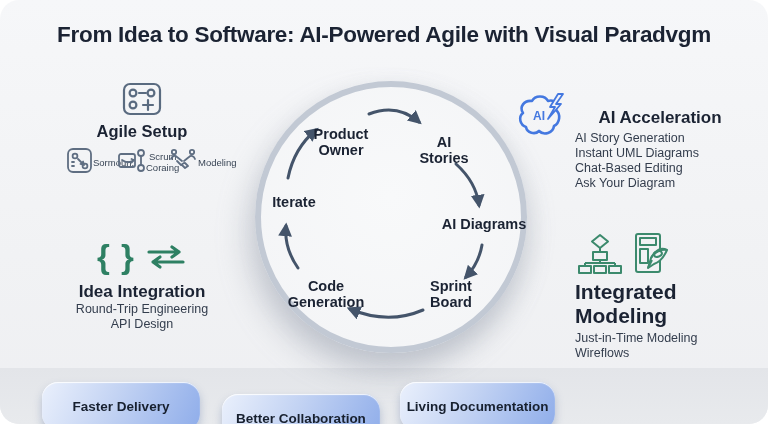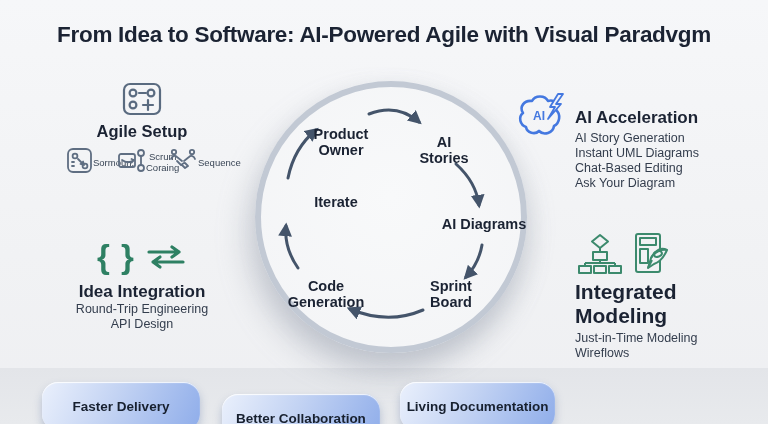--- a/index.html
+++ b/index.html
@@ -3,20 +3,21 @@
 <meta charset="utf-8">
 <style>
   * { margin:0; padding:0; box-sizing:border-box; }
   html,body { width:768px; height:424px; }
   body { font-family:"Liberation Sans", sans-serif; overflow:hidden; }
 
   .canvas {
     position:relative; width:768px; height:424px;
     background:linear-gradient(180deg,#f6f7f9 0%,#f1f2f4 60%,#eeeff2 100%);
     overflow:hidden;
+    border-radius:19px;
   }
   .bottom-strip {
     position:absolute; left:0; top:368px; width:768px; height:56px;
     background:linear-gradient(180deg,#e3e5e9 0%,#e8eaed 100%);
   }
 
   .main-title {
     position:absolute; left:0; top:22px; width:768px;
     text-align:center; font-size:22.5px; font-weight:bold;
     letter-spacing:-0.3px; color:#1b2333;
@@ -33,21 +34,21 @@
   .agile-setup .feature-heading { margin-top:6px; margin-bottom:6px; }
   .mini-icons { display:flex; justify-content:space-between; padding:0 4px; }
   .mini-item { width:50px; display:flex; flex-direction:row; align-items:center; }
   .mini-label { font-size:9.5px; color:#3a4656; margin-top:3px; line-height:11px; text-align:center; }
 
   .code-integration { left:52px; top:240px; width:180px; }
   .code-integration .feature-heading { font-size:17px; margin-top:8px; }
   .braces { font-size:33px; font-weight:bold; color:#2e8063; letter-spacing:1px; line-height:34px; }
 
   .ai-acceleration { left:575px; top:108px; width:170px; }
-  .ai-acceleration .feature-heading { font-size:17px; margin-bottom:3px; }
+  .ai-acceleration .feature-heading { font-size:17px; margin-bottom:3px;text-align:center; }
   .brain-wrap { position:absolute; left:-60px; top:-16px; }
 
   .integrated-modeling { left:575px; top:280px; width:175px; }
   .integrated-modeling .feature-heading { font-size:21px; margin-bottom:3px; }
   .modeling-icons { position:absolute; left:2px; top:-48px; display:flex; gap:10px; }
 
   
   .cycle-circle {
     position:absolute; left:255px; top:81px; width:272px; height:272px;
     border-radius:50%;
@@ -58,21 +59,21 @@
   .cycle-svg { position:absolute; left:-6px; top:-6px; }
   .cycle-node {
     position:absolute; font-weight:bold; font-size:14.5px; line-height:16px;
     color:#1b2333; text-align:center;
   }
   .node-product-owner { left:38px; top:39px;  width:84px; }
   .node-ai-stories    { left:150px; top:47px; width:66px; }
   .node-ai-diagrams   { left:180px; top:129px; width:86px; }
   .node-sprint-board  { left:156px; top:191px; width:68px; }
   .node-code-generation { left:12px; top:191px; width:106px; }
-  .node-iterate       { left:2px; top:107px; width:62px;margin-left:42px; }
+  .node-iterate       { left:2px; top:107px; width:62px; }
 
   
   .pill {
     position:absolute; top:382px; height:48px;
     border-radius:16px;
     background:linear-gradient(115deg,#eaf0fc 0%,#c3d3f3 45%,#8fadea 100%);
     box-shadow:0 5px 9px rgba(115,135,175,0.45), inset 0 1px 1px rgba(255,255,255,0.9);
     display:flex; align-items:center; justify-content:center;
     font-size:13.5px; font-weight:bold; color:#17202f;
     cursor:pointer;
@@ -136,21 +137,21 @@
       <div class="mini-item">
         <span>
           <svg width="30" height="27" viewBox="0 0 30 27" fill="none" stroke="#5f6e82" stroke-width="1.8" stroke-linecap="round" stroke-linejoin="round">
             <circle cx="6" cy="5" r="2.2"></circle>
             <circle cx="24" cy="5" r="2.2"></circle>
             <path d="M3 12 c1-3 4-4 6-2 l5 4"></path>
             <path d="M27 12 c-1-3 -4-4 -6-2 l-5 4"></path>
             <path d="M9 14 l4 4 3 -2 M14 18 l3 3 3 -2 M17 16 l3 3"></path>
           </svg>
         </span>
-        <div class="mini-label">Sequence</div>
+        <div class="mini-label">Modeling</div>
       </div>
     </div>
   </div>
 
   <div class="feature code-integration">
     <div class="icon-row">
       <span class="braces">{ }</span>
       <span>
         <svg width="42" height="26" viewBox="0 0 42 26" fill="none" stroke="#2e8063" stroke-width="3.2" stroke-linecap="round" stroke-linejoin="round">
           <path d="M4 8 h30 M34 8 l-7 -5 M34 8 l-7 5" transform="translate(0,0)"></path>

